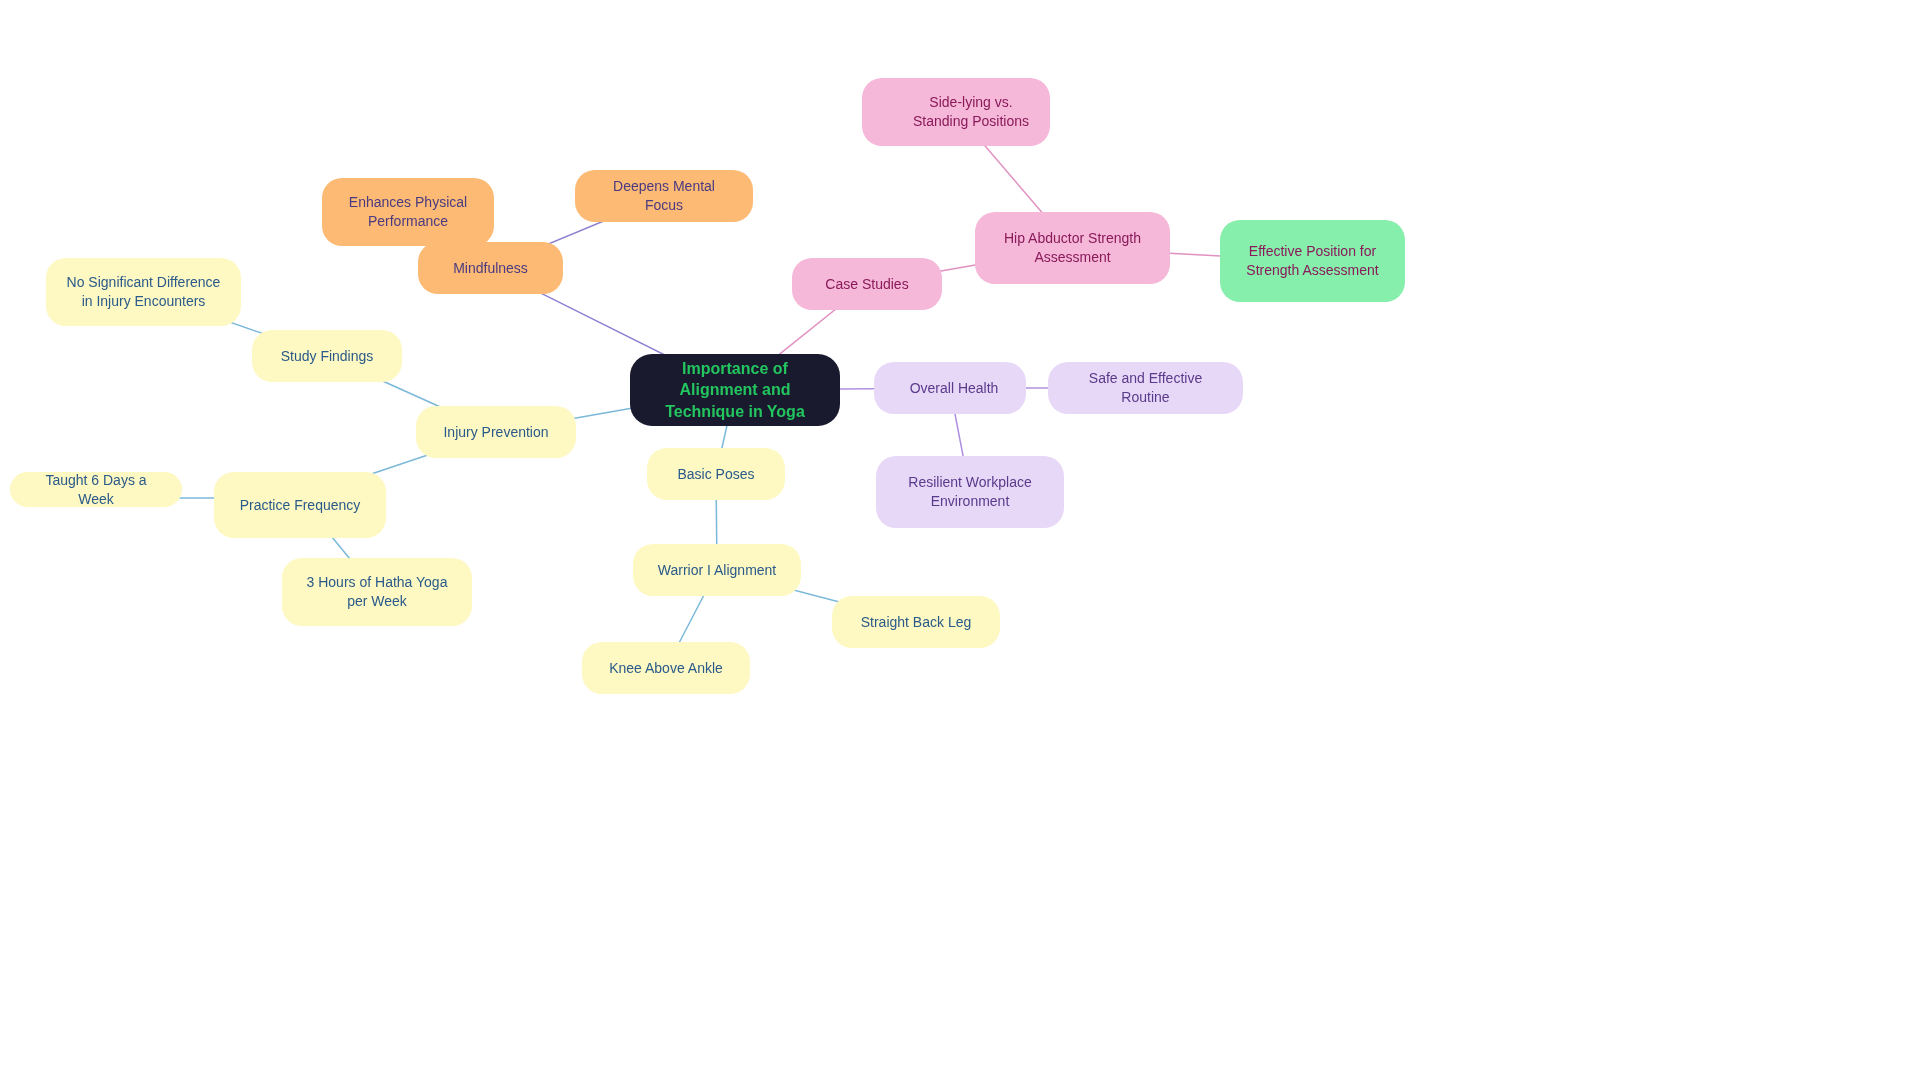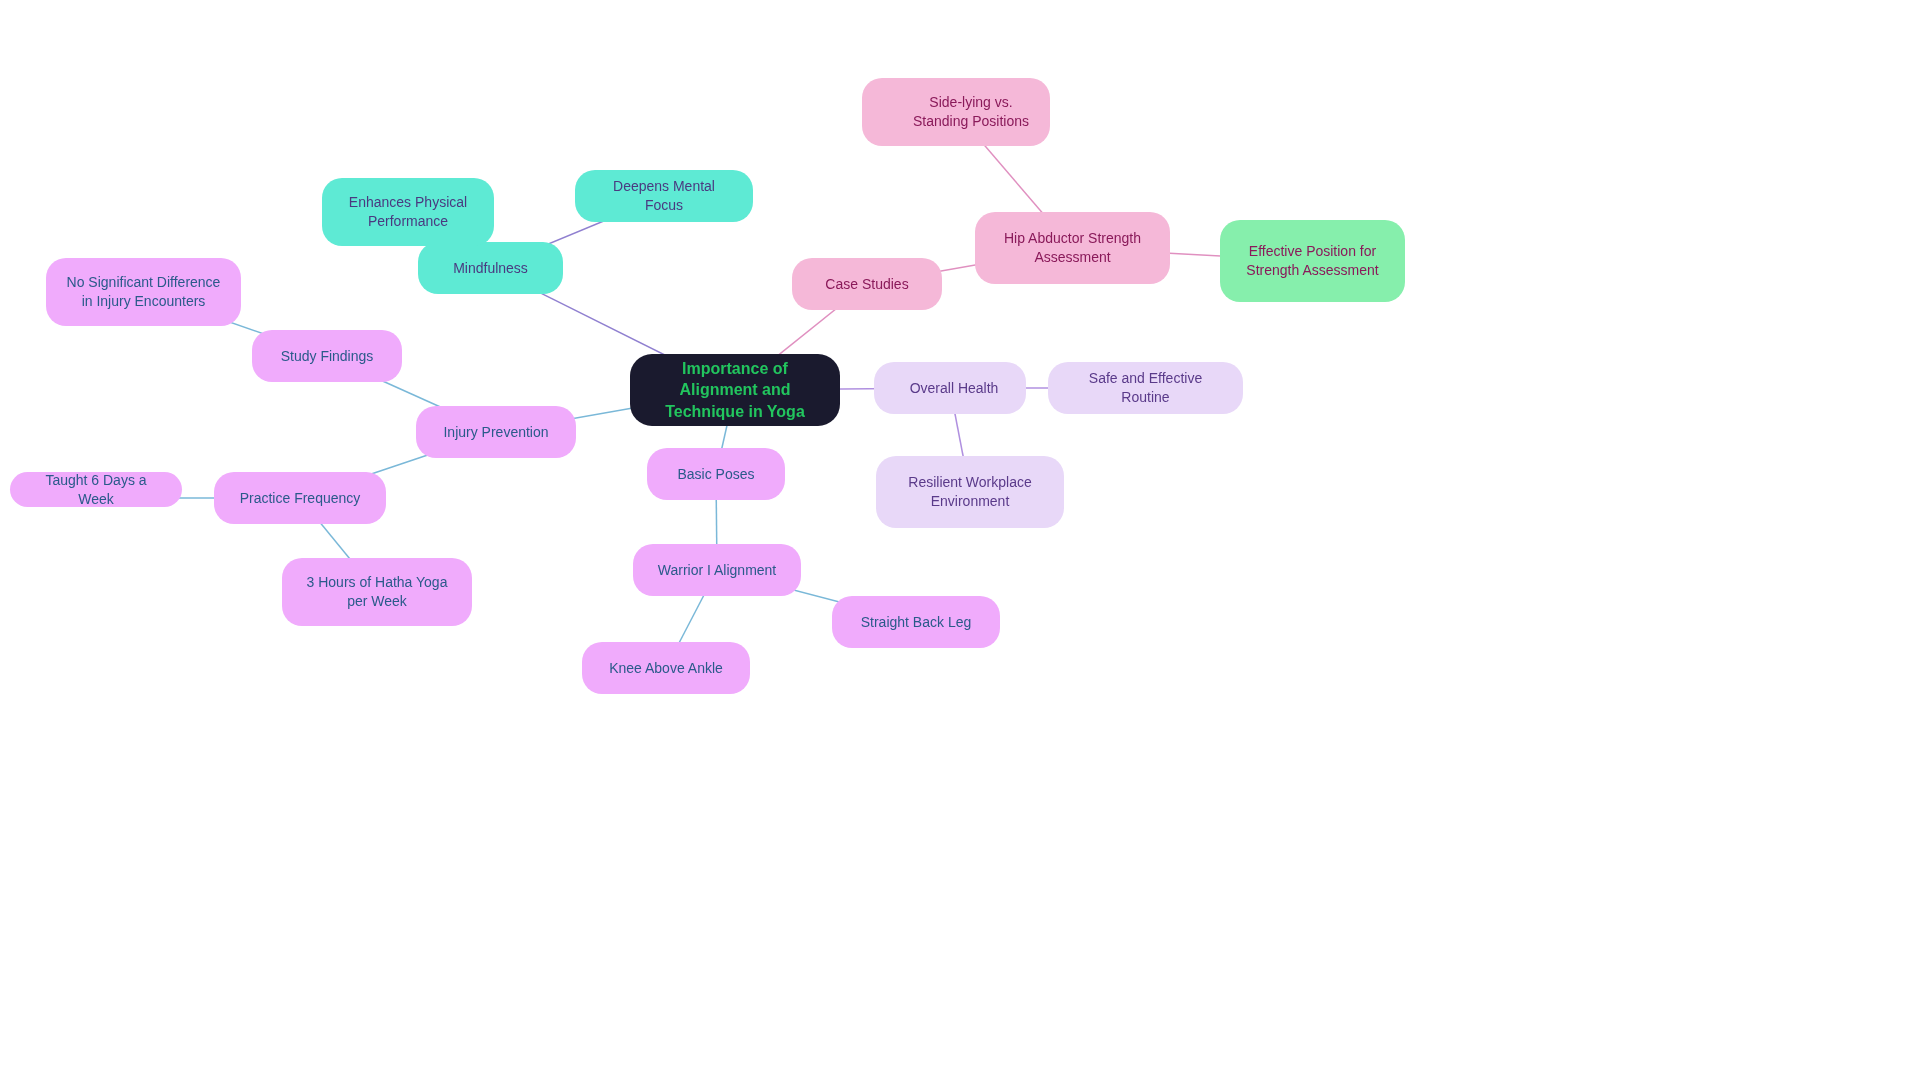--- a/index.html
+++ b/index.html
@@ -35,26 +35,26 @@
     .node-center {
       background: #1a1a2e;
       color: #22c55e;
       font-size: 16px;
       font-weight: 600;
       border-radius: 22px;
       width: 210px;
       height: 72px;
     }
     .node-blue {
-      background: #f0abfc;
+      background: #fef9c3;
       color: #2a5a8a;
       border: none;
     }
     .node-purple {
-      background: #5eead4;
+      background: #fdba74;
       color: #4a3a80;
       border: none;
     }
     .node-pink {
       background: #f5b8d8;
       color: #8a1a5a;
       border: none;
     }
     .node-pink-light {
       background: #86efac;
@@ -142,21 +142,21 @@
 </div>
 
 <div class="node node-blue" style="left:252px; top:330px; width:150px; height:52px;">
   <span>Study Findings</span>
 </div>
 
 <div class="node node-blue" style="left:46px; top:258px; width:195px; height:68px;">
   <span>No Significant Difference in Injury Encounters</span>
 </div>
 
-<div class="node node-blue" style="left:214px; top:472px; width:172px; height:52px;">
+<div class="node node-blue" style="left:214px; top:472px; width:172px; height:66px;">
   <span>Practice Frequency</span>
 </div>
 
 <div class="node node-blue" style="left:10px; top:472px; width:172px; height:35px;">
   <span>Taught 6 Days a Week</span>
 </div>
 
 <div class="node node-blue" style="left:282px; top:558px; width:190px; height:68px;">
   <span>3 Hours of Hatha Yoga per Week</span>
 </div>

